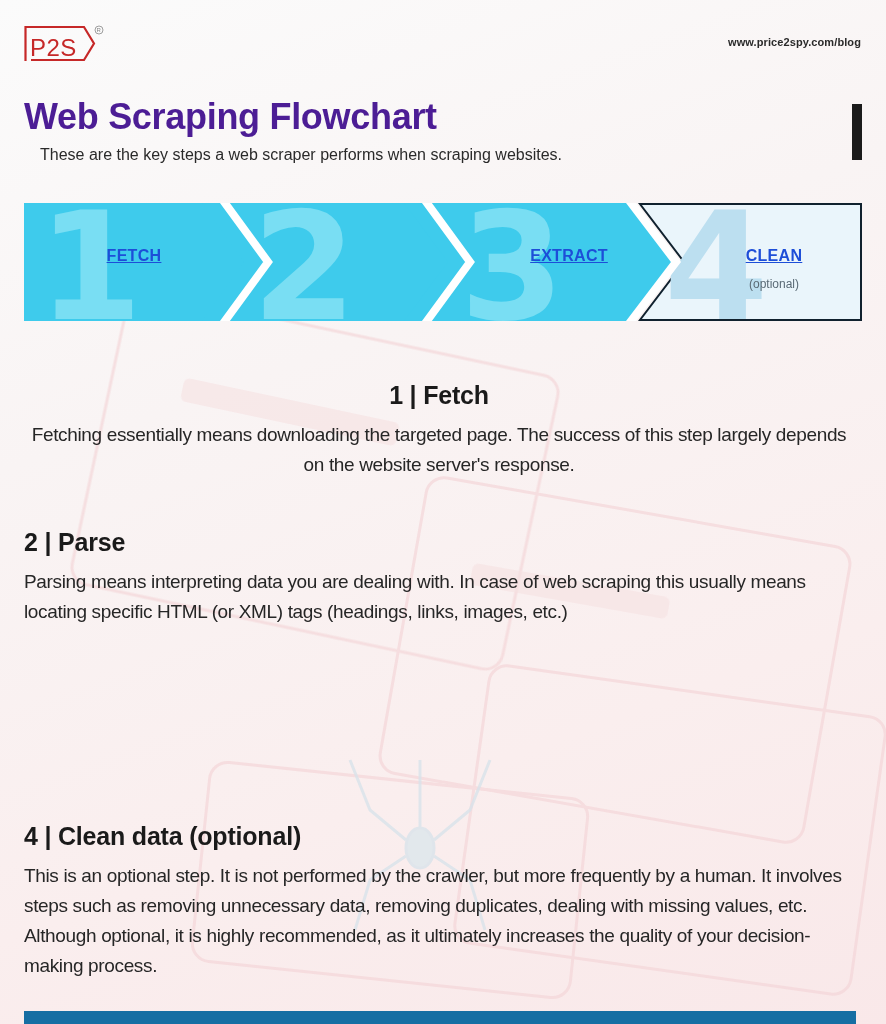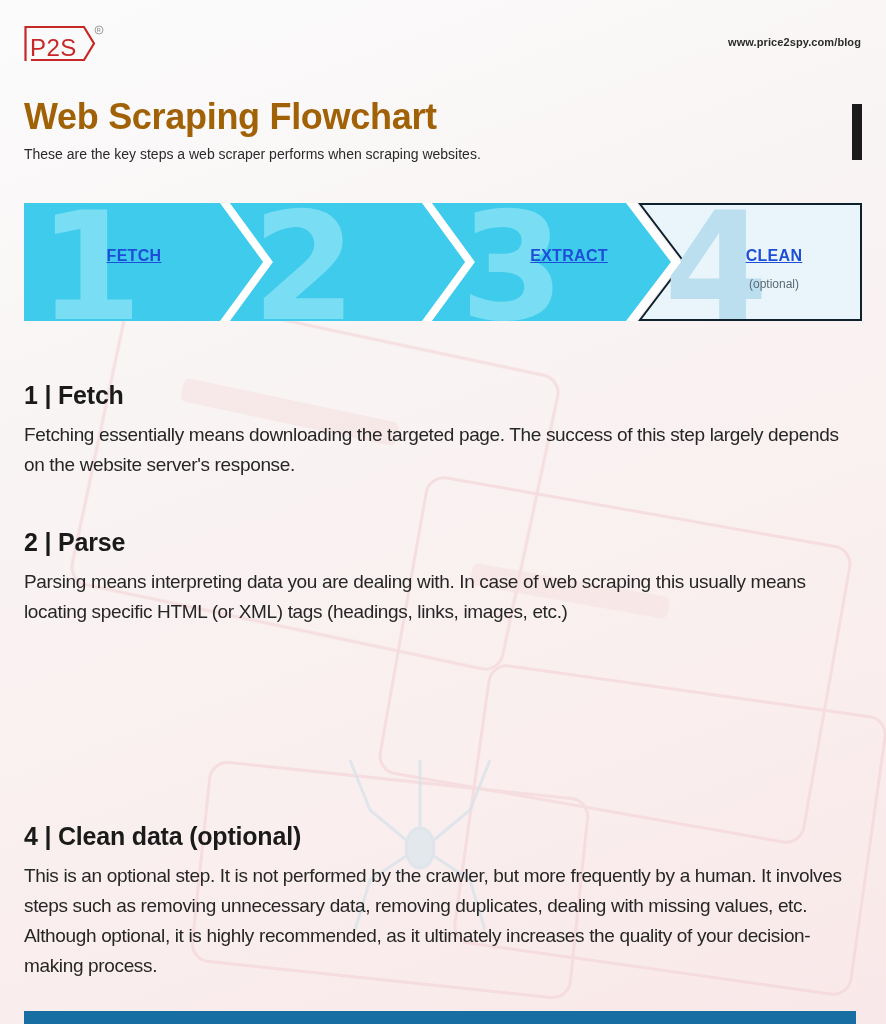--- a/index.html
+++ b/index.html
@@ -13,25 +13,25 @@
   .bg-deco { position: absolute; inset: 0; pointer-events: none; z-index: 0; }
   .content { position: relative; z-index: 1; }
 
   .logo { position: absolute; left: 24px; top: 25px; width: 82px; height: 38px; }
   .site-url {
     position: absolute; right: 25px; top: 36px;
     font-size: 11px; font-weight: bold; color: #2a2a2a; letter-spacing: 0.1px;
   }
   .title {
     position: absolute; left: 24px; top: 96px;
-    font-size: 36px; font-weight: bold; color: #a16207; letter-spacing: -0.3px;
+    font-size: 36px; font-weight: bold; color: #4c1d95; letter-spacing: -0.3px;
   }
   .subtitle {
-    position: absolute; left: 24px; top: 146px;
-    font-size: 14px; color: #2a2a2a; text-align: center;
+    position: absolute; left: 40px; top: 146px;
+    font-size: 16px; color: #2a2a2a; text-align: center;
   }
   .bar-accent {
     position: absolute; left: 852px; top: 104px; width: 10px; height: 56px;
     background: #1b1b1b;
   }
 
   .flow { position: absolute; left: 24px; top: 203px; width: 838px; height: 118px; }
   .flow svg { position: absolute; left: 0; top: 0; }
   .step-label {
     position: absolute; font-size: 16px; font-weight: bold; color: #1d4ed8;
@@ -120,21 +120,21 @@
       </g>
       <polyline points="604,-4 652,59 604,122" fill="none" stroke="#ffffff" stroke-width="8"></polyline>
     </svg>
 
     <div class="step-label" style="left:40px; top:44px; width:140px;">FETCH</div>
     <div class="step-label" style="left:470px; top:44px; width:150px;">EXTRACT</div>
     <div class="step-label" style="left:690px; top:44px; width:120px;">CLEAN</div>
     <div class="step-sub" style="left:690px; top:74px; width:120px;">(optional)</div>
   </div>
 
-  <div class="section" style="top:380px;">
+  <div class="section" style="top:380px;text-align:center;">
     <h2>1 | Fetch</h2>
     <p>Fetching essentially means downloading the targeted page. The success of this step largely depends on the website server's response.</p>
   </div>
 
   <div class="section" style="top:527px;">
     <h2>2 | Parse</h2>
     <p>Parsing means interpreting data you are dealing with. In case of web scraping this usually means locating specific HTML (or XML) tags (headings, links, images, etc.)</p>
   </div>
 
   <div class="section" style="top:674px;">

